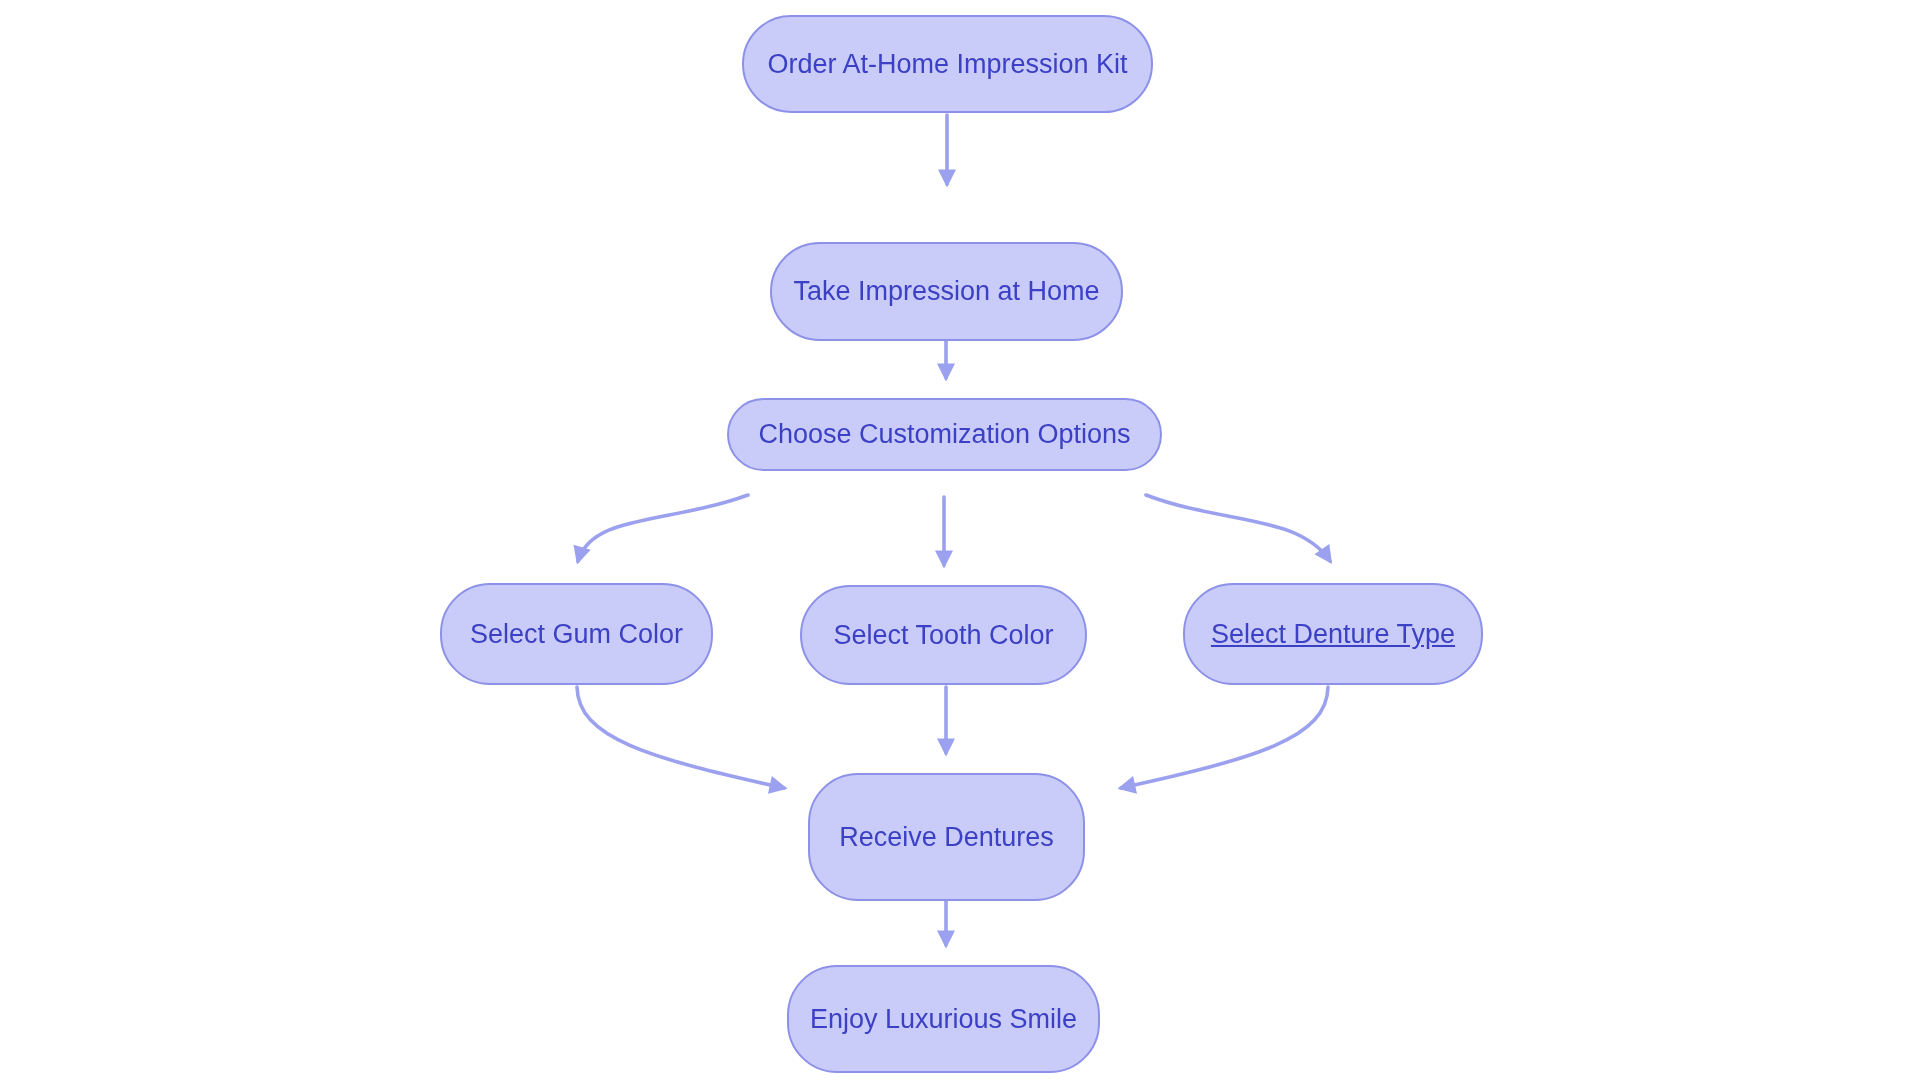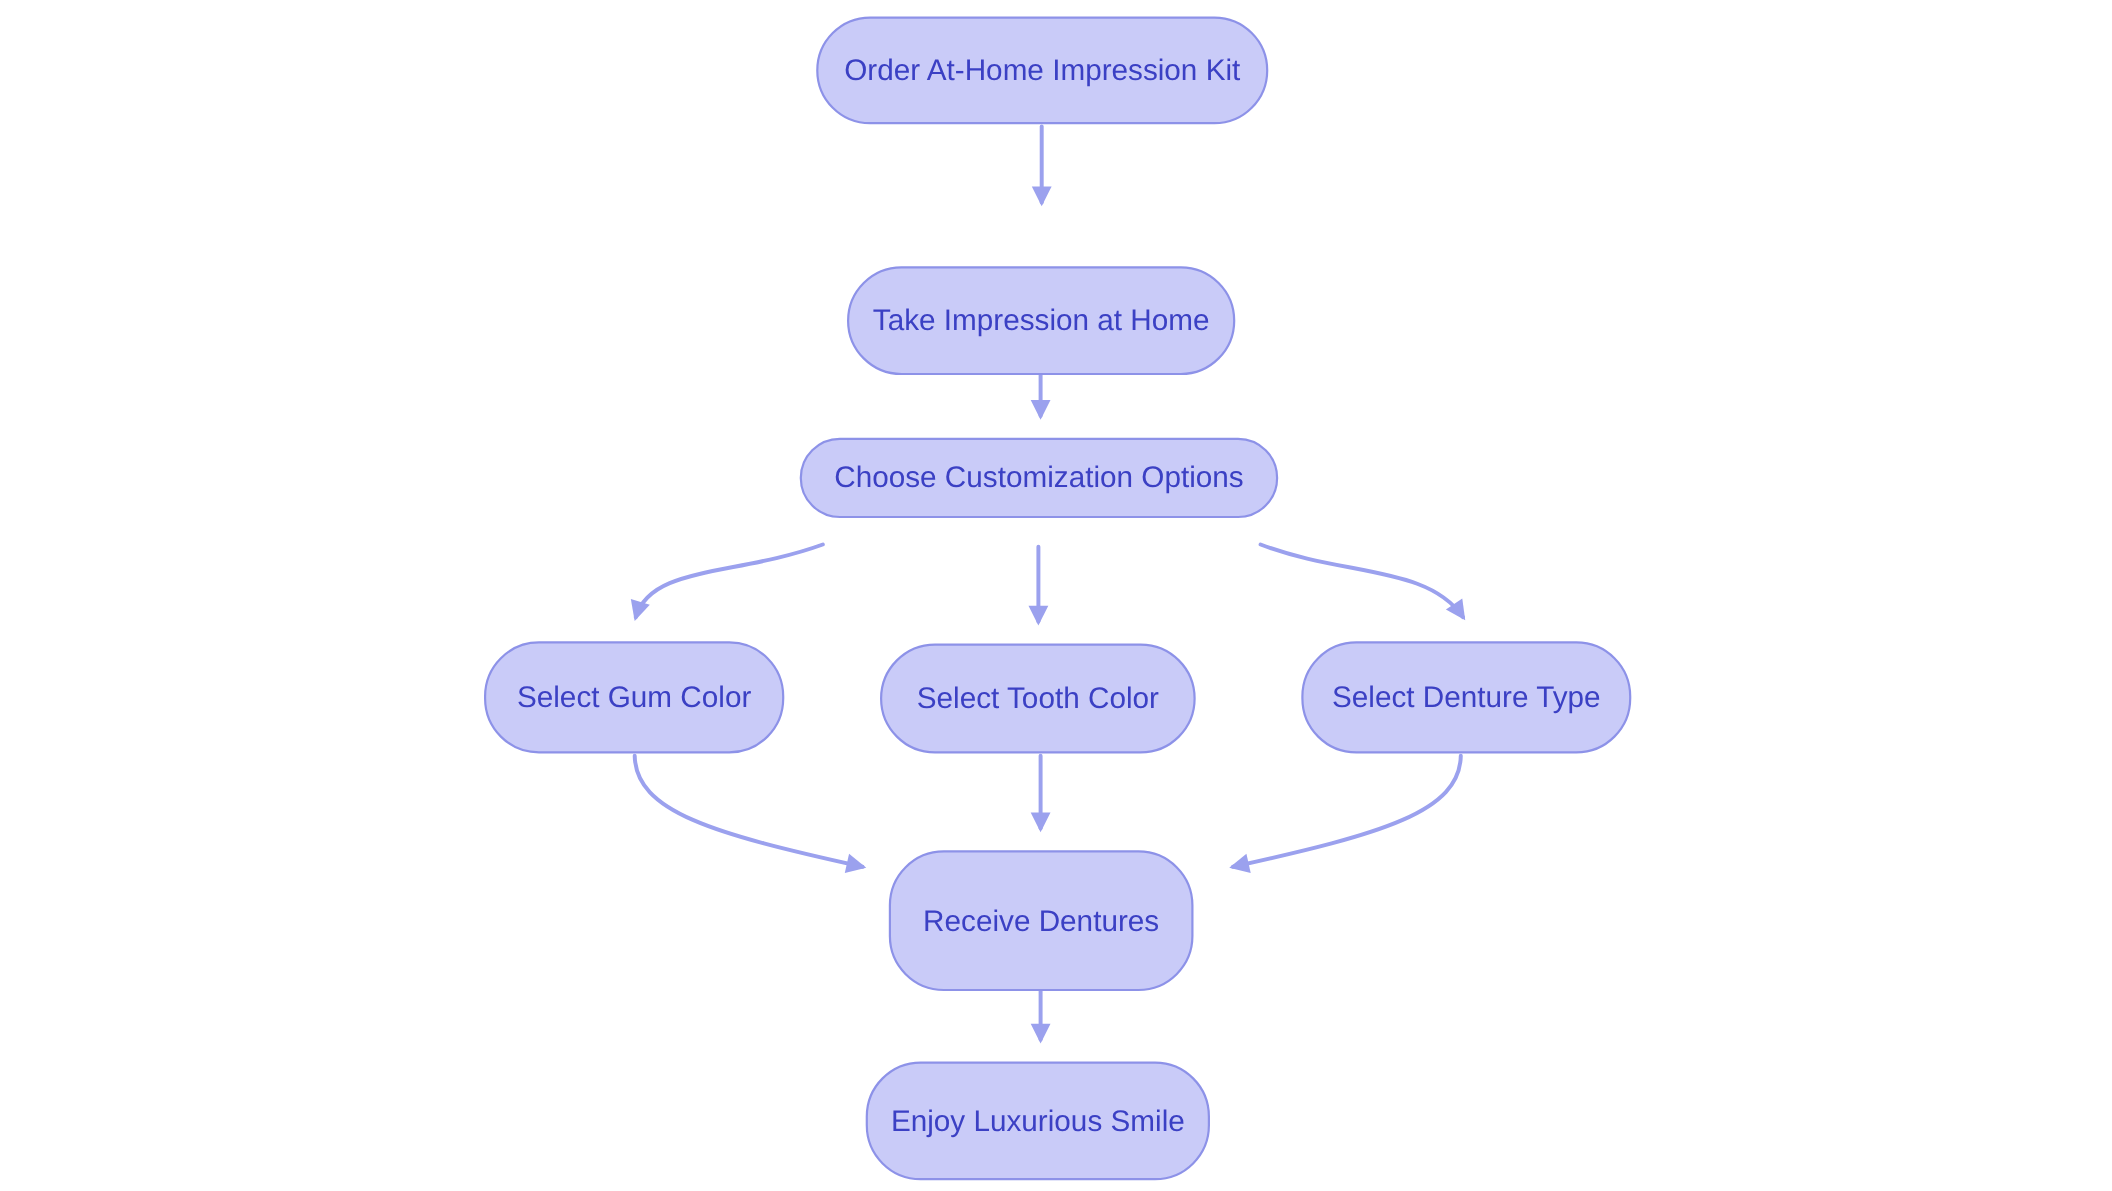--- a/index.html
+++ b/index.html
@@ -43,21 +43,21 @@
     text-align: center;
     color: var(--node-text, #3b40c4);
     font-size: 27px;
     line-height: 1.2;
   }
   .n1 { left: 742px;  top: 15px;  width: 411px; height: 98px;  }
   .n2 { left: 770px;  top: 204px; width: 353px; height: 99px; margin-top: 38px;  }
   .n3 { left: 727px;  top: 398px; width: 435px; height: 73px;  }
   .n4 { left: 440px;  top: 583px; width: 273px; height: 102px; }
   .n5 { left: 800px;  top: 585px; width: 287px; height: 100px; }
-  .n6 { left: 1183px; top: 583px; width: 300px; height: 102px; }
+  .n6 { left: 1183px; top: 583px; width: 300px; height: 102px; text-decoration: underline; }
   .n7 { left: 808px;  top: 773px; width: 277px; height: 128px; }
   .n8 { left: 787px;  top: 965px; width: 313px; height: 108px; }
 </style>
 </head>
 <body>
 
 <div class="canvas">
 
   <svg class="edges" viewBox="0 0 1920 1083" xmlns="http://www.w3.org/2000/svg">
     <defs>

